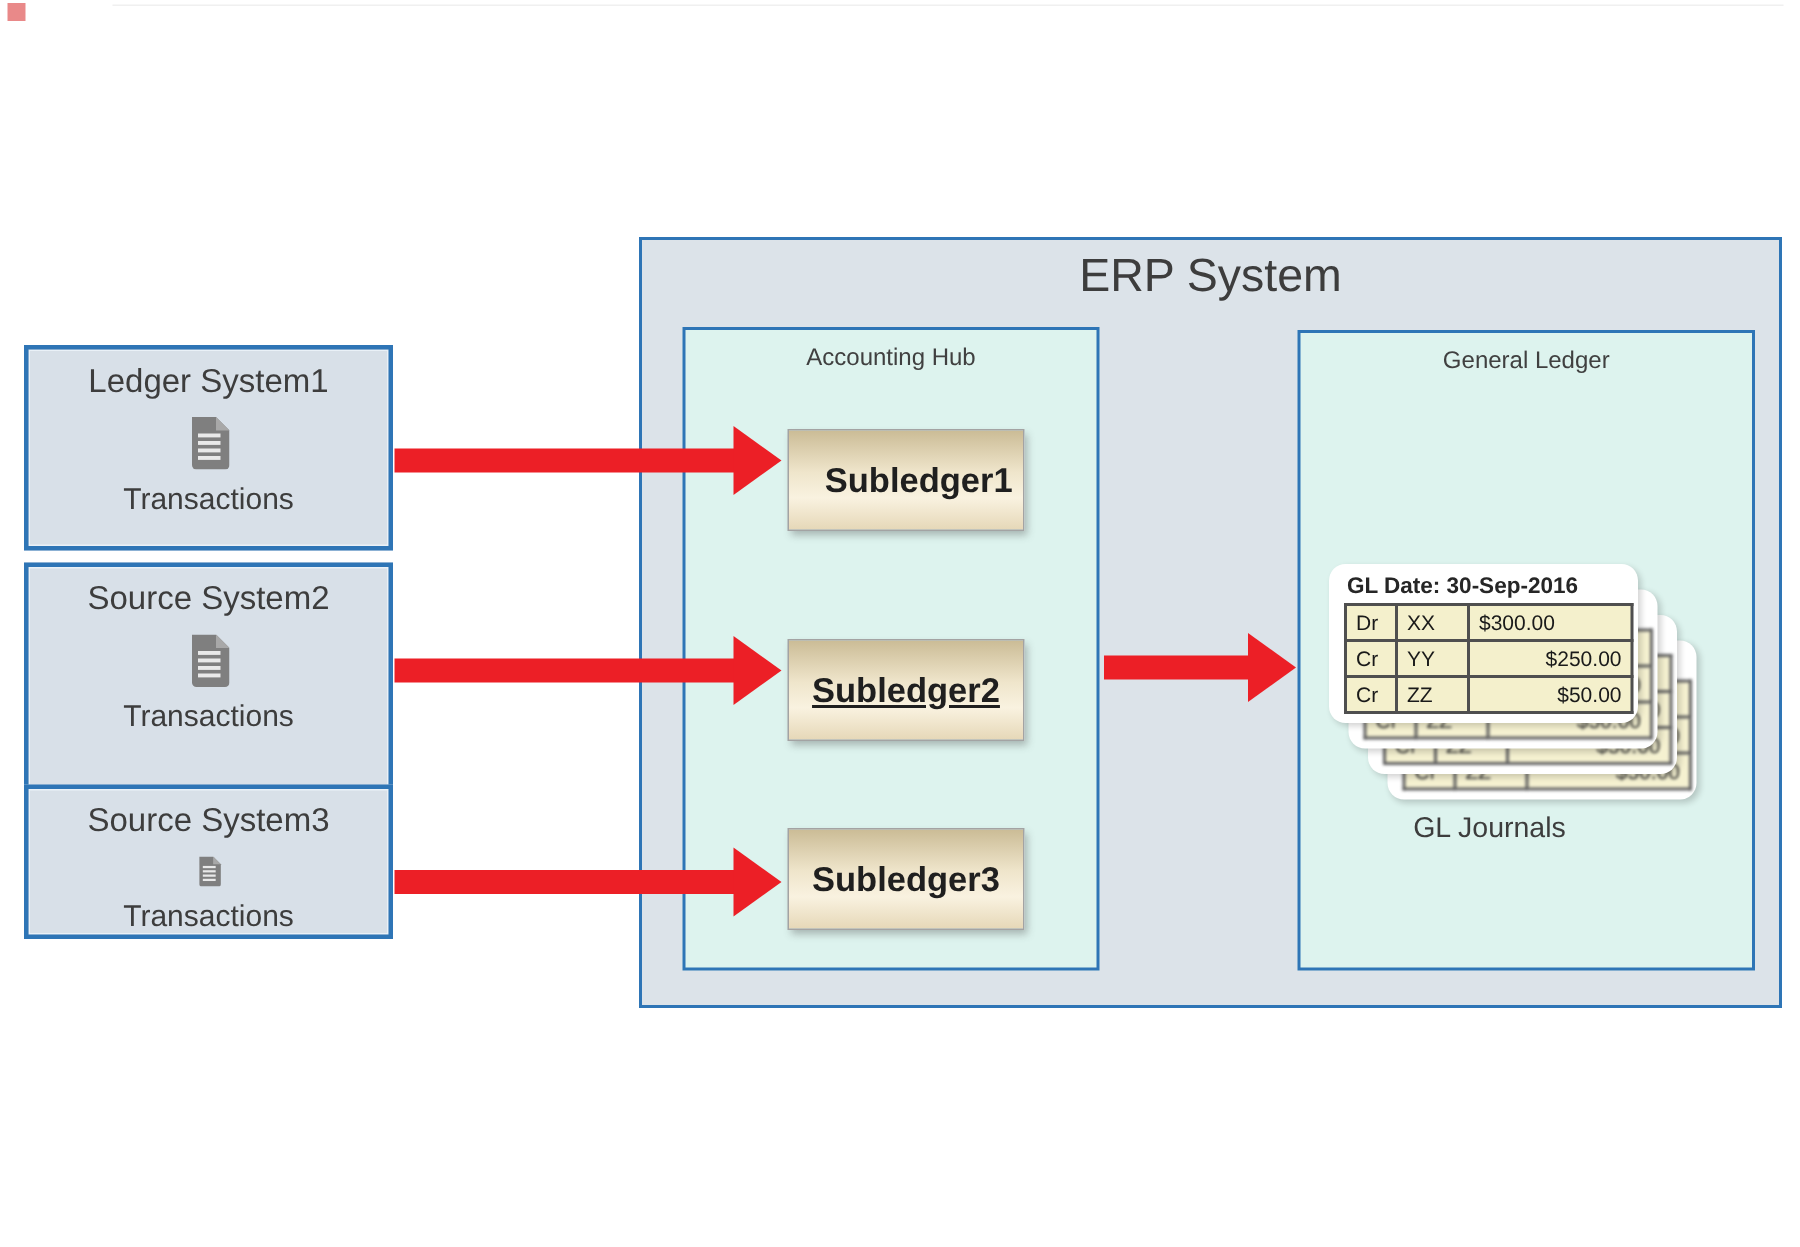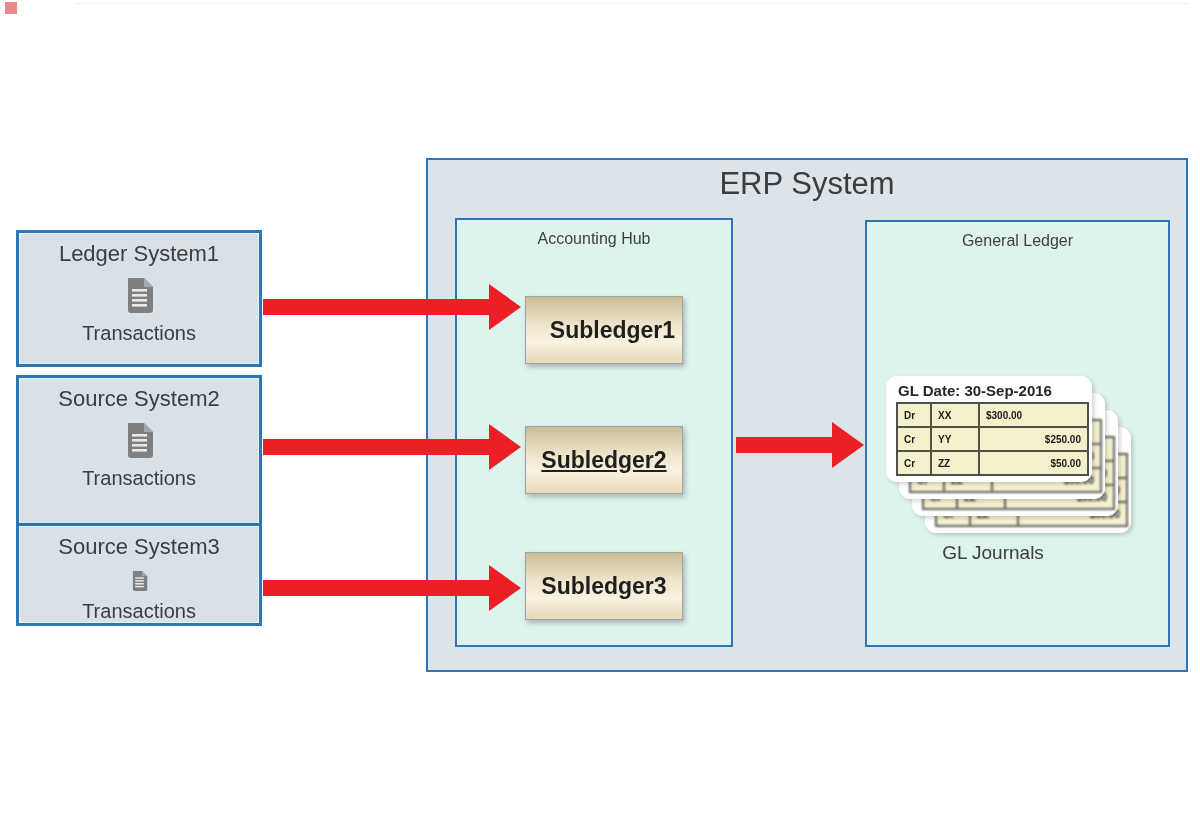--- a/index.html
+++ b/index.html
@@ -26,21 +26,21 @@
              background:#ddf3ee; border:2px solid #2e75b6; }
   .inner-title { width:100%; text-align:center; margin-top:10px;
                  font-size:16px; color:#404040; }
 
   
   .subledger { left:525px; width:158px; height:68px;
     background:linear-gradient(180deg,#cbbc96 0%,#efe5cb 42%,#f9f2e0 68%,#e6d8b8 100%);
     border:1px solid #a3a3a3; box-shadow:2px 3px 5px rgba(70,70,70,.35);
     display:flex; align-items:center; justify-content:center;
     font-size:23px; font-weight:bold; color:#1f1f1f; }
-  .sub1 { top:296px;padding-left:17px; } .sub2 { top:426px;text-decoration:underline; } .sub3 { top:552px; }
+  .sub1 { top:286px;padding-left:17px; } .sub2 { top:426px;text-decoration:underline; } .sub3 { top:552px; }
 
   
   .source-box { left:16px; width:246px; background:#d8e0e8;
     border:3px solid #2e75b6; box-shadow:inset 0 0 0 1px #eaf1f7;
     display:flex; flex-direction:column; align-items:center; }
   .src1 { top:230px; height:137px; } .src2 { top:375px; height:160px; } .src3 { top:523px; height:103px; }
   .source-title { font-size:22px; color:#3d3d3d; margin-top:8px; }
   .doc-icon { margin-top:11px; }
   .source-label { font-size:20px; color:#3d3d3d; margin-top:9px; }
 
@@ -63,21 +63,21 @@
            box-shadow:2px 2px 4px rgba(0,0,0,.18);border-radius:11px; }
   .jfront { left:886px; top:376px; z-index:14; }
   .g1 { left:899px; top:393px; z-index:13; }
   .g2 { left:912px; top:410px; z-index:12; }
   .g3 { left:925px; top:427px; z-index:11; }
   .ghost .jcontent { filter:blur(1.2px); opacity:.9; }
   .jdate { font-size:15px; font-weight:bold; color:#262626; margin:6px 0 3px 12px;
            white-space:nowrap; }
   .jtable { border-collapse:collapse; margin-left:10px; }
   .jtable td { border:2px solid #4f4f4f; background:#f4f0cc;
-               font-size:10px; font-weight:bold; color:#1a1a1a;
+               font-size:14px; font-weight:normal; color:#1a1a1a;
                height:20px; padding:1px 6px; white-space:nowrap; }
   .jtable .c1 { width:20px; } .jtable .c2 { width:34px; } .jtable .c3 { width:95px; }
   .amt-left  { text-align:left; }
   .amt-right { text-align:right; }
 
   .gl-caption { left:888px; top:542px; width:210px; text-align:center;
                 font-size:19px; color:#3d3d3d; z-index:15; }
 </style>
 </head>
 <body>

